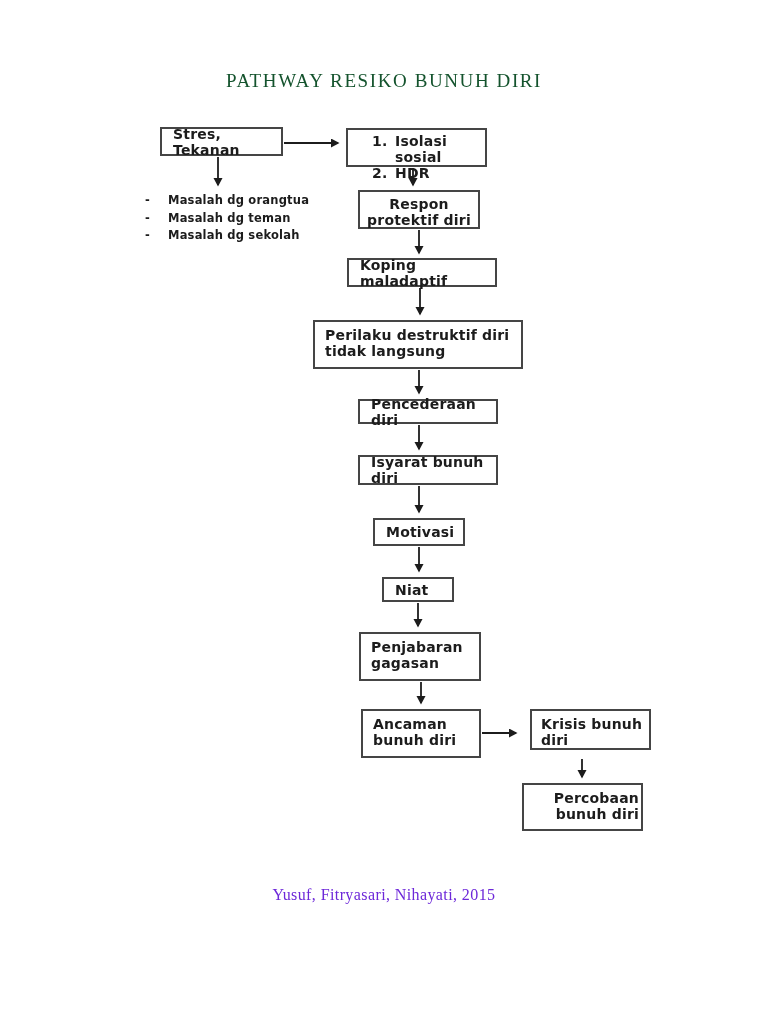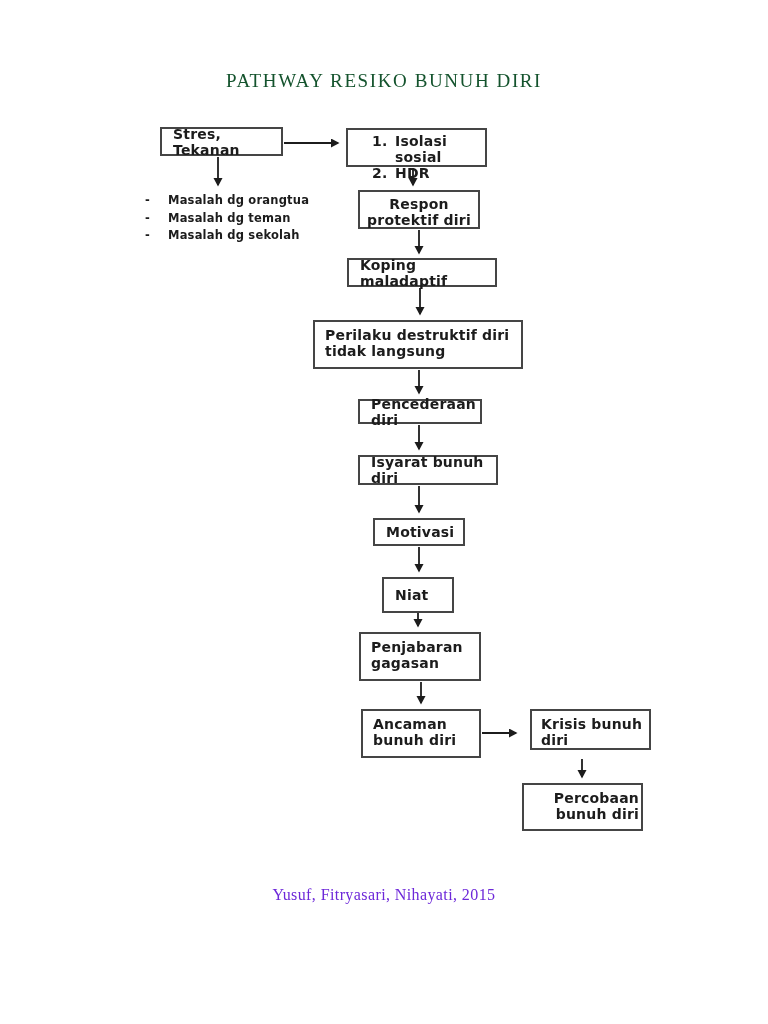--- a/index.html
+++ b/index.html
@@ -107,33 +107,33 @@
   </div>
 
   <div class="node single" style="left:347px; top:258px; width:150px; height:29px;">
     <span>Koping maladaptif</span>
   </div>
 
   <div class="node multi" style="left:313px; top:320px; width:210px; height:49px;">
     <span>Perilaku destruktif diri tidak langsung</span>
   </div>
 
-  <div class="node single" style="left:358px; top:399px; width:124px; height:25px;">
+  <div class="node single" style="left:358px; top:399px; width:140px; height:25px;">
     <span>Pencederaan diri</span>
   </div>
 
   <div class="node single" style="left:358px; top:455px; width:140px; height:30px;">
     <span>Isyarat bunuh diri</span>
   </div>
 
   <div class="node single" style="left:373px; top:518px; width:92px; height:28px;">
     <span>Motivasi</span>
   </div>
 
-  <div class="node single" style="left:382px; top:577px; width:72px; height:36px;">
+  <div class="node single" style="left:382px; top:577px; width:72px; height:25px;">
     <span>Niat</span>
   </div>
 
   <div class="node multi" style="left:359px; top:632px; width:122px; height:49px;">
     <span>Penjabaran gagasan</span>
   </div>
 
   <div class="node multi" style="left:361px; top:709px; width:120px; height:49px;">
     <span>Ancaman bunuh diri</span>
   </div>

